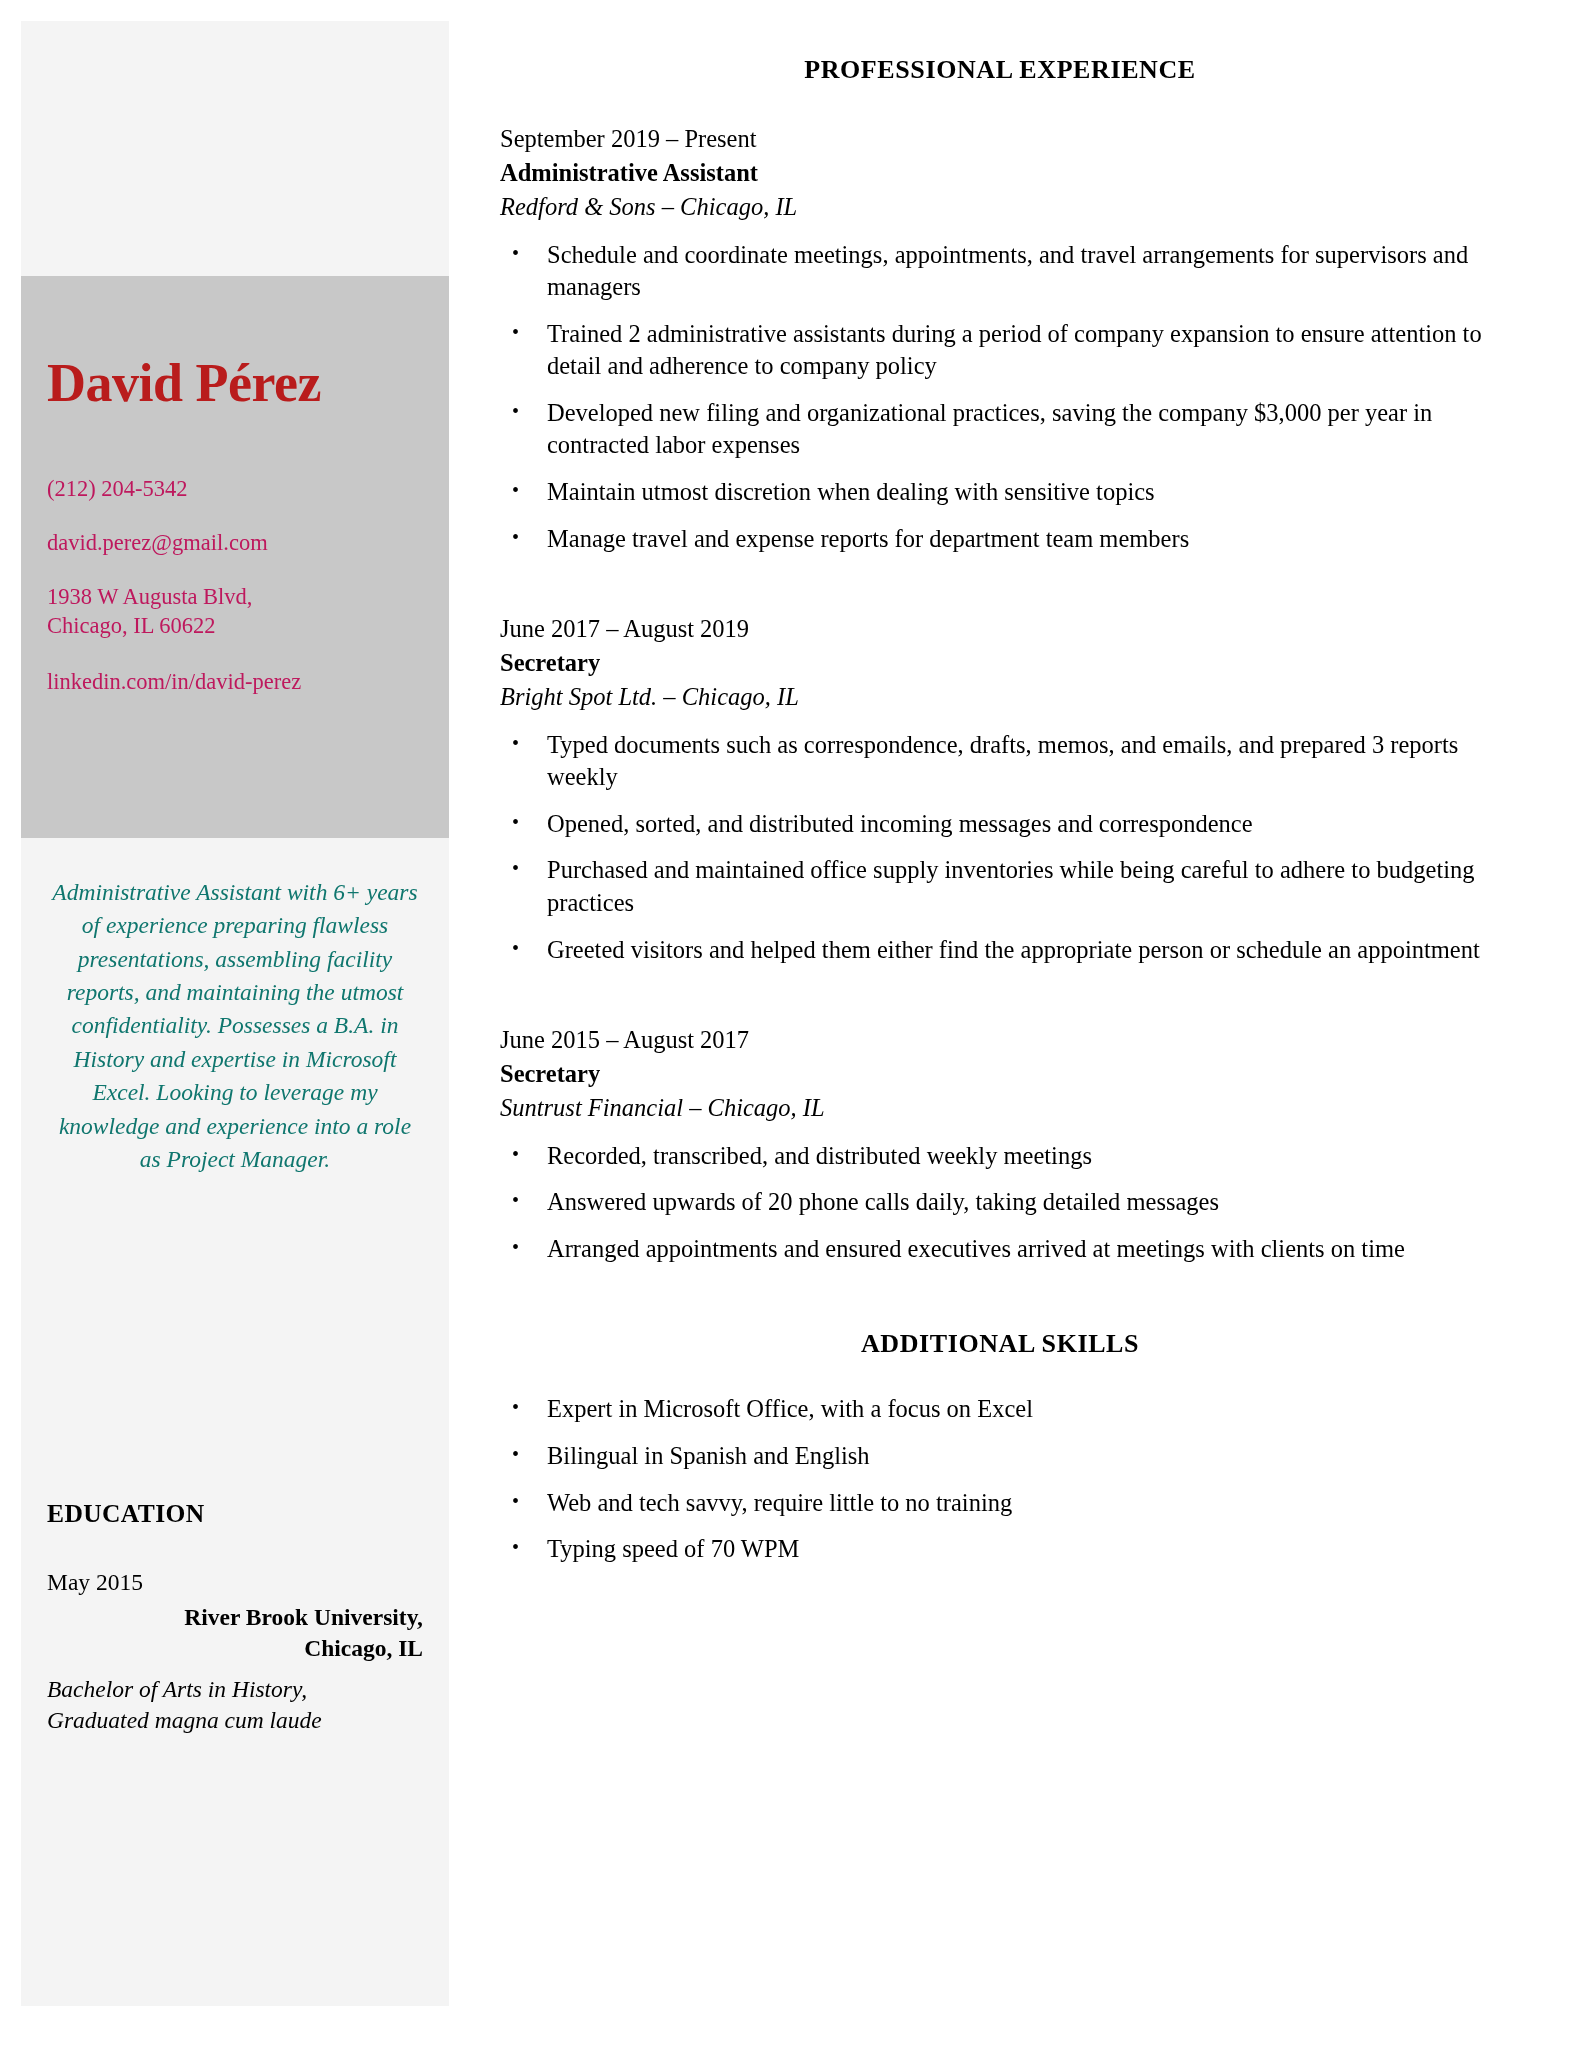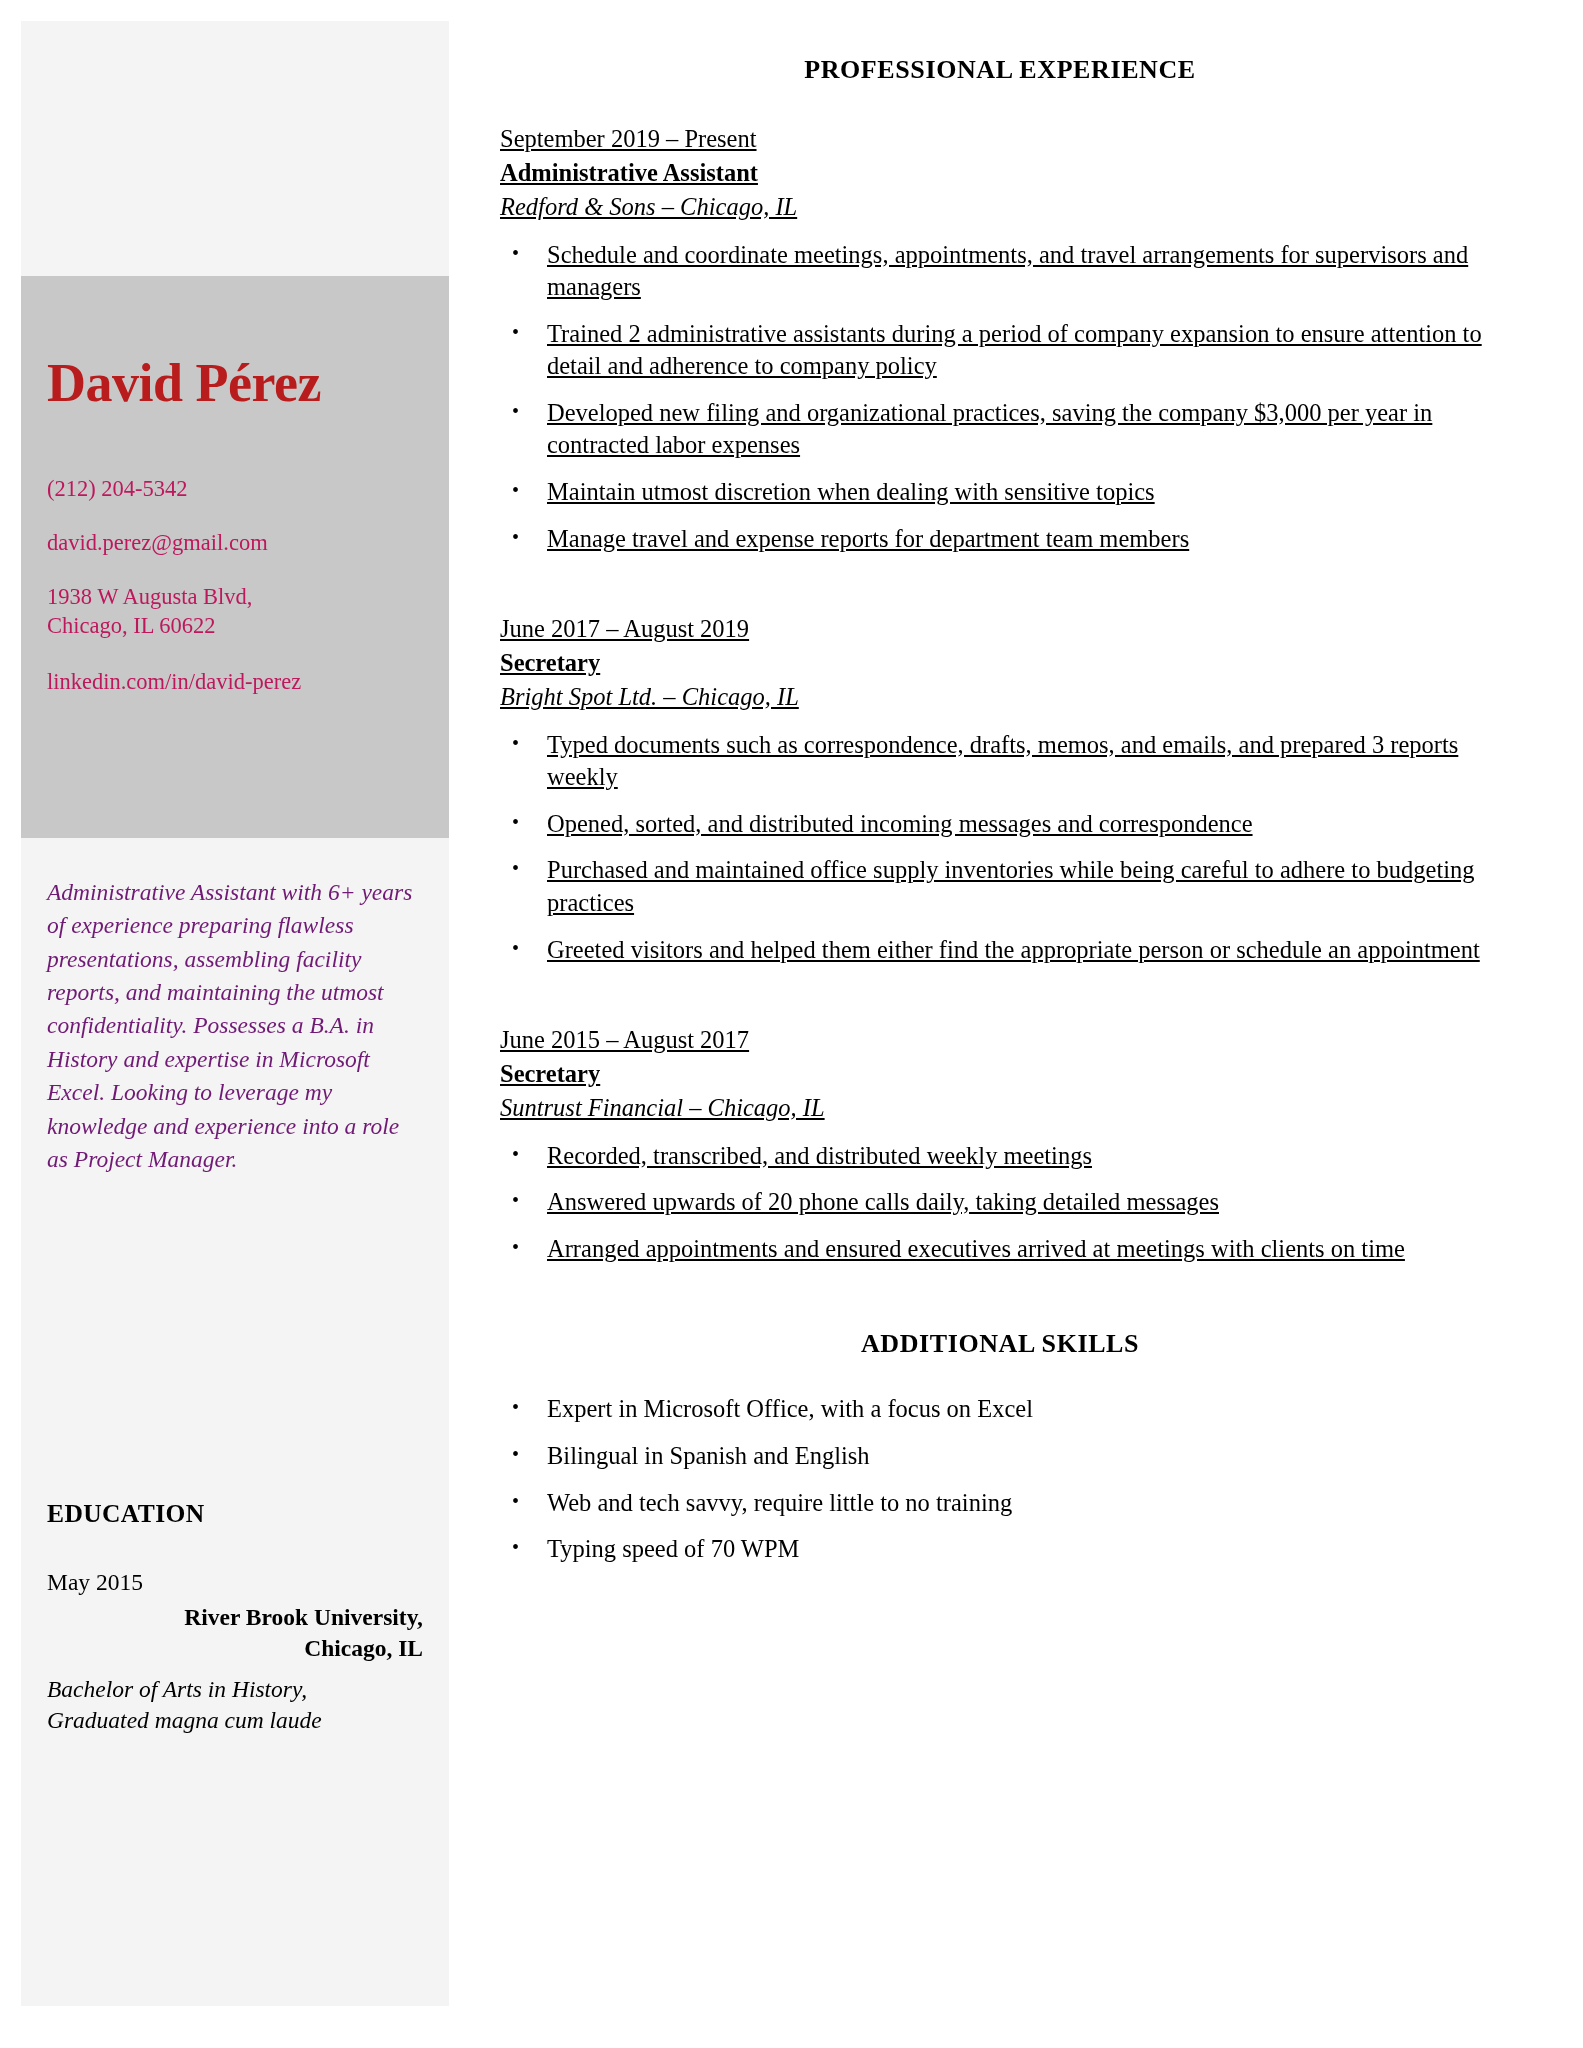--- a/index.html
+++ b/index.html
@@ -76,21 +76,22 @@
     top: 855px;
     width: 428px;
     box-sizing: border-box;
     padding: 0 26px;
   }
   .summary p {
     margin: 0;
     font-style: italic;
     font-size: 23.5px;
     line-height: 1.42;
-    color: #701a75;
+    color: #0f766e;
+    text-align: center;
   }
 
   .edu-section {
     position: absolute;
     left: 0;
     top: 1466px;
     width: 428px;
     box-sizing: border-box;
     padding: 0 26px;
     margin-top: 12px;
@@ -131,21 +132,20 @@
   .main-heading {
     font-size: 26px;
     font-weight: bold;
     letter-spacing: 0.6px;
     margin: 0 0 38px 0;
     text-align: center;
   }
 
   .job {
     margin-bottom: 6px;
-    text-decoration: underline;
   }
   .job-date {
     font-size: 24.5px;
     line-height: 1.3;
     margin: 0 0 2px 0;
   }
   .job-title {
     font-size: 24.5px;
     font-weight: bold;
     line-height: 1.3;

